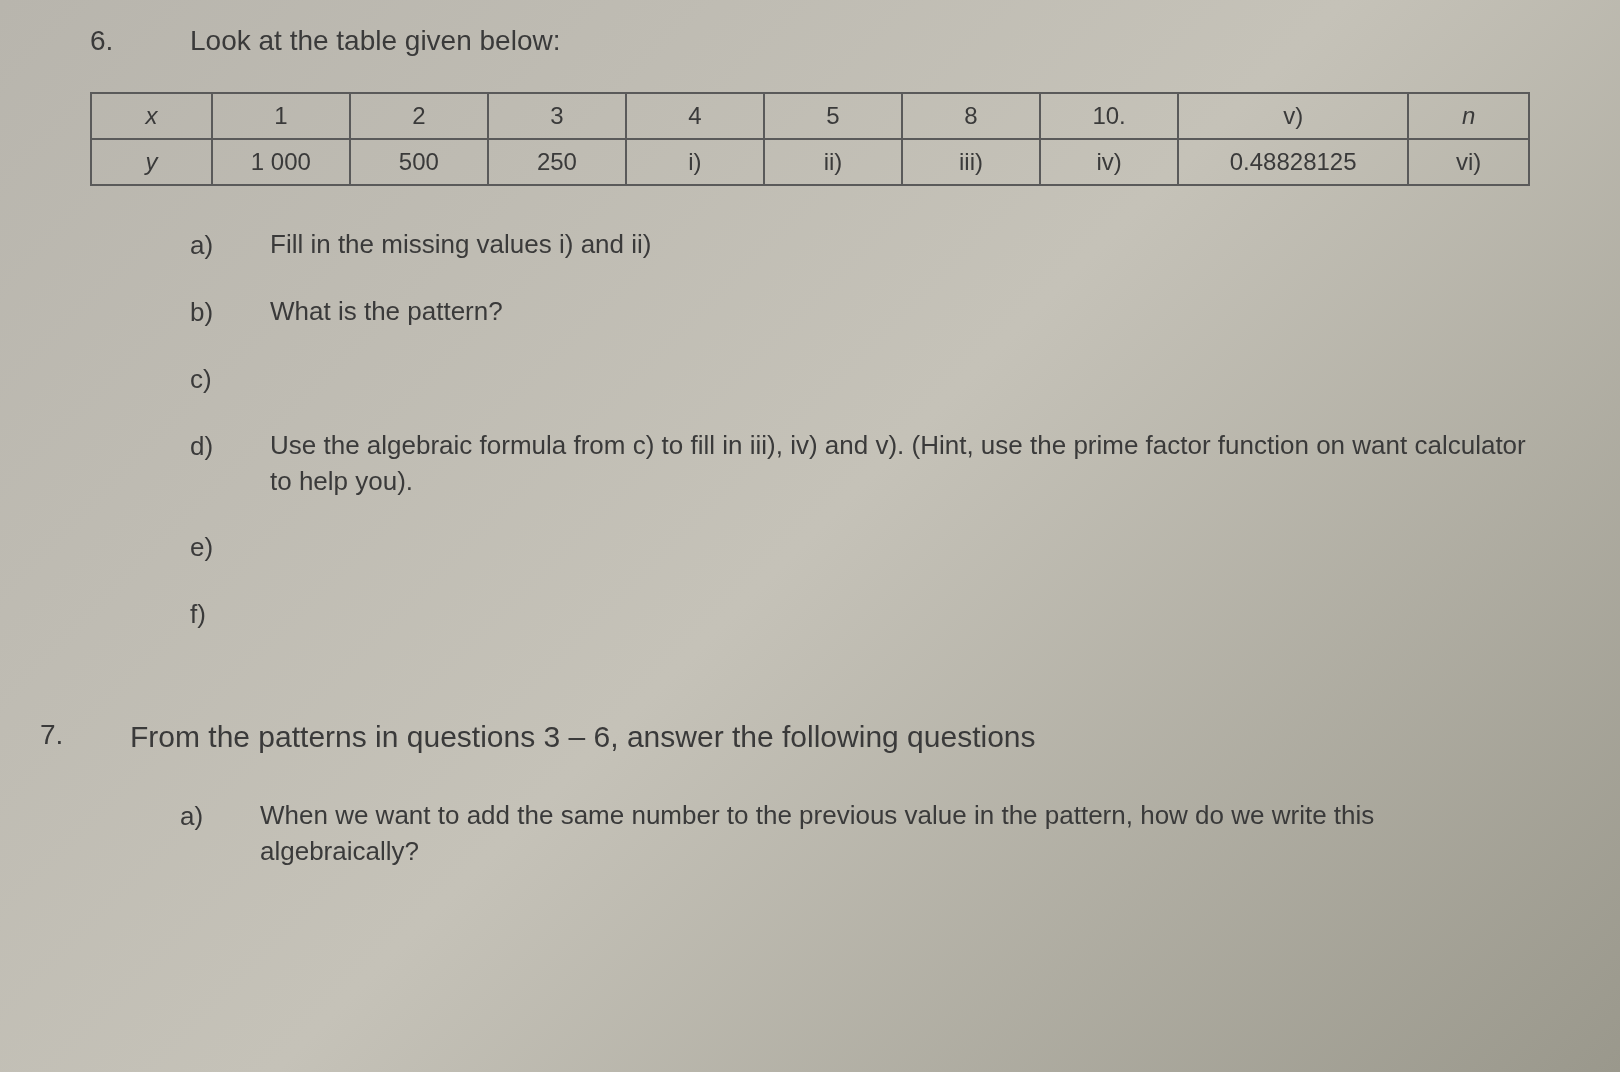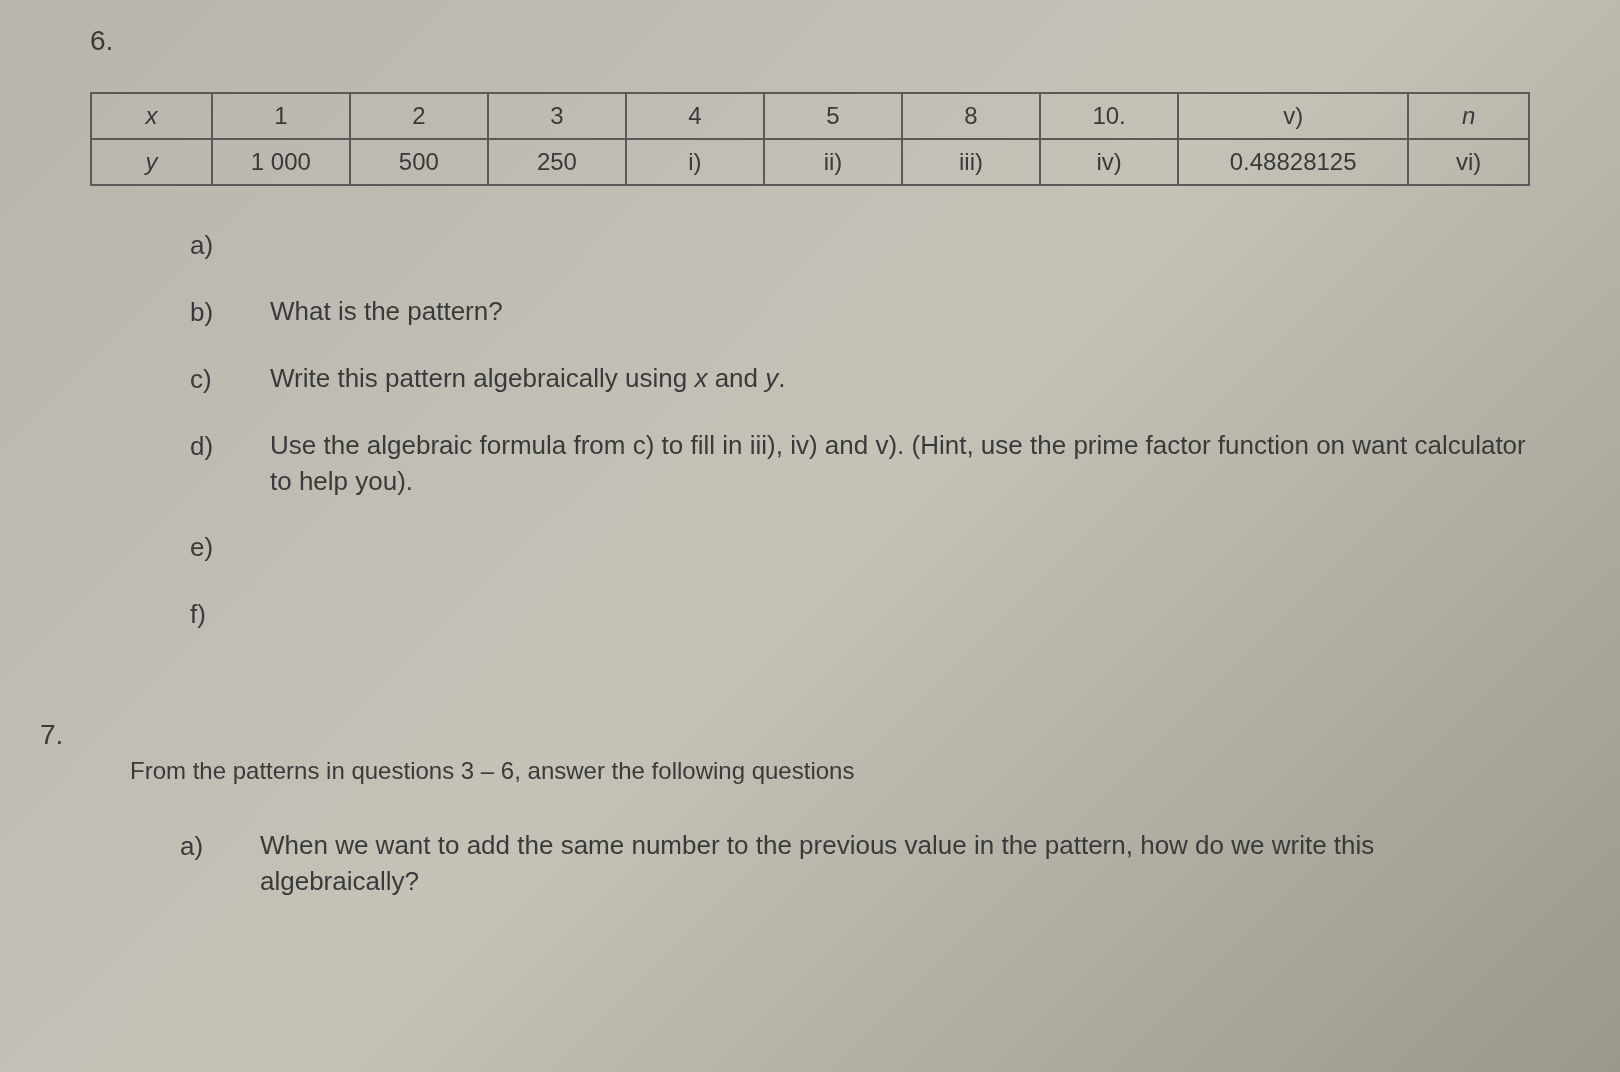--- a/index.html
+++ b/index.html
@@ -82,33 +82,33 @@
       display: flex;
       margin-bottom: 38px;
     }
     .question7-number {
       width: 100px;
       font-size: 28px;
       flex-shrink: 0;
       margin-left: -50px;
     }
     .question7-intro {
-      font-size: 24px;
+      font-size: 30px;
       margin-left: -10px;
-      margin-top: 39px;
     }
     .q7-sub {
       margin-left: 90px;
     }
   </style>
 </head>
 <body>
 
 <div class="question-header">
   <div class="question-number">6.</div>
+  <div class="question-intro">Look at the table given below:</div>
 </div>
 
 <div class="table-container">
   <table>
     <tbody>
         <tr>
       <td class="col-label italic">x</td>
       <td class="col-1">1</td>
       <td class="col-2">2</td>
       <td class="col-3">3</td>
@@ -131,28 +131,28 @@
       <td class="col-8">0.48828125</td>
       <td class="col-9">vi)</td>
     </tr>
   </tbody>
     </table>
 </div>
 
 <div class="sub-questions">
   <div class="sub-question">
     <div class="sub-label">a)</div>
+    <div class="sub-text">Fill in the missing values i) and ii)</div>
   </div>
   <div class="sub-question">
     <div class="sub-label">b)</div>
     <div class="sub-text">What is the pattern?</div>
   </div>
   <div class="sub-question">
     <div class="sub-label">c)</div>
-    <div class="sub-text"><span>Write this pattern algebraically using </span><span class="italic">x</span><span> and </span><span class="italic">y</span><span>.</span></div>
   </div>
   <div class="sub-question">
     <div class="sub-label">d)</div>
     <div class="sub-text">Use the algebraic formula from c) to fill in iii), iv) and v). (Hint, use the prime factor function on want calculator to help you).</div>
   </div>
   <div class="sub-question">
     <div class="sub-label">e)</div>
   </div>
   <div class="sub-question">
     <div class="sub-label">f)</div>

